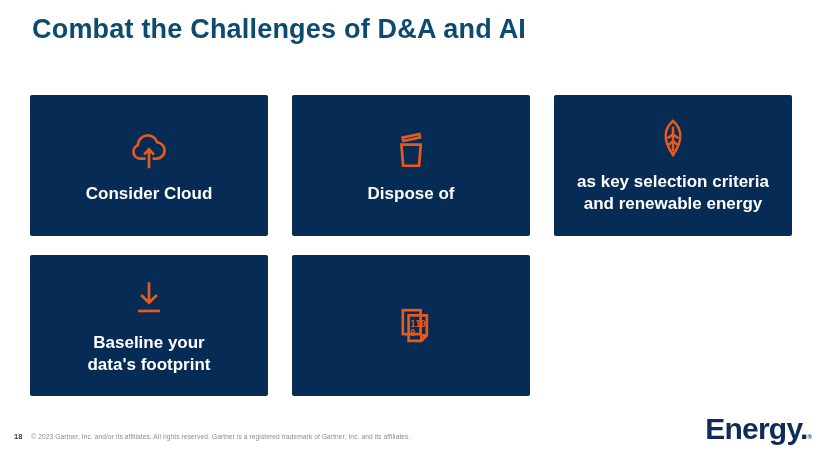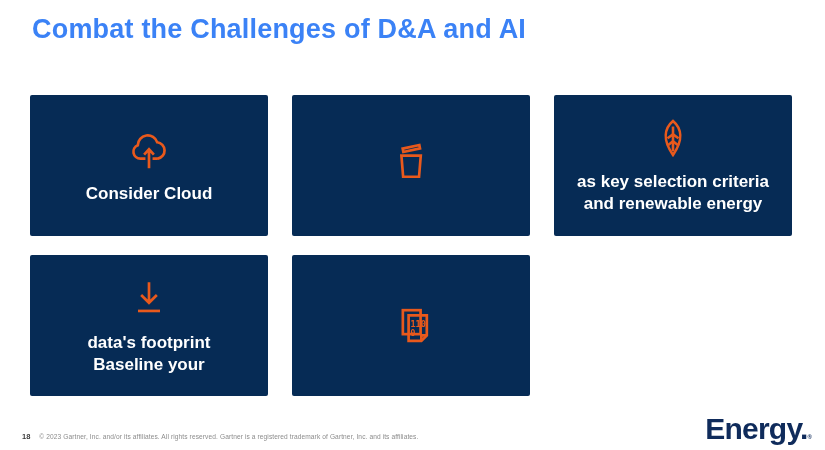--- a/index.html
+++ b/index.html
@@ -4,21 +4,21 @@
 <style>
   html,body { margin:0; padding:0; }
   body {
     width:825px; height:450px; position:relative; overflow:hidden;
     background:#ffffff;
     font-family:"Liberation Sans", sans-serif;
   }
   .title {
     position:absolute; left:32px; top:14px;
     font-size:27px; font-weight:bold; letter-spacing:.2px;
-    color:#3b82f6;
+    color:#0c4a6e;
   }
   .grid {
     position:absolute; left:30px; top:95px;
     display:grid; grid-template-columns:repeat(3,238px);
     grid-auto-rows:141px; column-gap:24px; row-gap:19px;
   }
   .card {
     background:#062B55; border-radius:2px; color:#ffffff;
     display:flex; flex-direction:column; align-items:center; justify-content:center;
     gap:11px;
@@ -31,21 +31,21 @@
   .icon path, .icon rect {
     stroke:#E8591C; stroke-width:2.8; fill:none;
     stroke-linecap:butt; stroke-linejoin:miter;
   }
   .icon text {
     stroke:none; fill:#E8591C; font-weight:bold;
     font-family:"DejaVu Sans Mono", monospace;
   }
   .footer {
     position:absolute; left:14px; bottom:9px;
-    display:flex; align-items:baseline; gap:9px; white-space:nowrap;margin-left:8px;
+    display:flex; align-items:baseline; gap:9px; white-space:nowrap;
   }
   .page-num  { font-size:7.5px; font-weight:bold; color:#3c3c3c; }
   .copyright { font-size:6.6px; color:#8C8C8C; letter-spacing:.1px; }
   .logo {
     position:absolute; right:13px; bottom:4px;
     font-size:30px; font-weight:bold; letter-spacing:-.8px;
     color:#0F2B5B;
   }
   .logo .reg { font-size:6px; letter-spacing:0; }
 </style>
@@ -71,20 +71,21 @@
 
 
   <div class="card">
     <div class="icon">
       <svg width="46" height="46" viewBox="0 0 48 48">
         <path d="M14 19.5 H34.2 L32.4 41.5 H15.8 Z"></path>
         <path d="M15.3 12.1 L32.7 8.4 L33.4 11.9 L16 15.6 Z"></path>
       </svg>
     </div>
     <div class="txt">
+      <span>Dispose of</span>
       <span></span>
     </div>
   </div>
 
   <div class="card">
     <div class="icon">
       <svg width="44" height="44" viewBox="0 0 48 48">
         <path d="M24 5.5 C33.5 13.5 35.5 26 24 42.5 C12.5 26 14.5 13.5 24 5.5 Z"></path>
         <path d="M24 11.5 L24 38.5" stroke-width="2.4"></path>
         <path d="M24 20 L18 24.2 M24 20 L30 24.2 M24 27.5 L18.8 31.6 M24 27.5 L29.2 31.6" stroke-width="2.4"></path>
@@ -97,22 +98,22 @@
   </div>
 
   <div class="card">
     <div class="icon">
       <svg width="46" height="46" viewBox="0 0 48 48">
         <path d="M24 7.5 V28.5 M15.8 20.8 L24 29 L32.2 20.8"></path>
         <path d="M12.5 37.5 H35.5" stroke-width="4"></path>
       </svg>
     </div>
     <div class="txt">
+      <span>Baseline your</span>
       <span>data's footprint</span>
-      <span>Baseline your</span>
       <span></span>
     </div>
   </div>
 
   <div class="card">
     <div class="icon">
       <svg width="46" height="46" viewBox="0 0 48 48">
         <rect x="15.5" y="7.5" width="18.5" height="25"></rect>
         <path d="M21.5 13 H40.5 V33.8 L34.8 39.5 H21.5 Z" fill="#062B55"></path>
         <path d="M34.8 39.5 V33.8 H40.5"></path>

